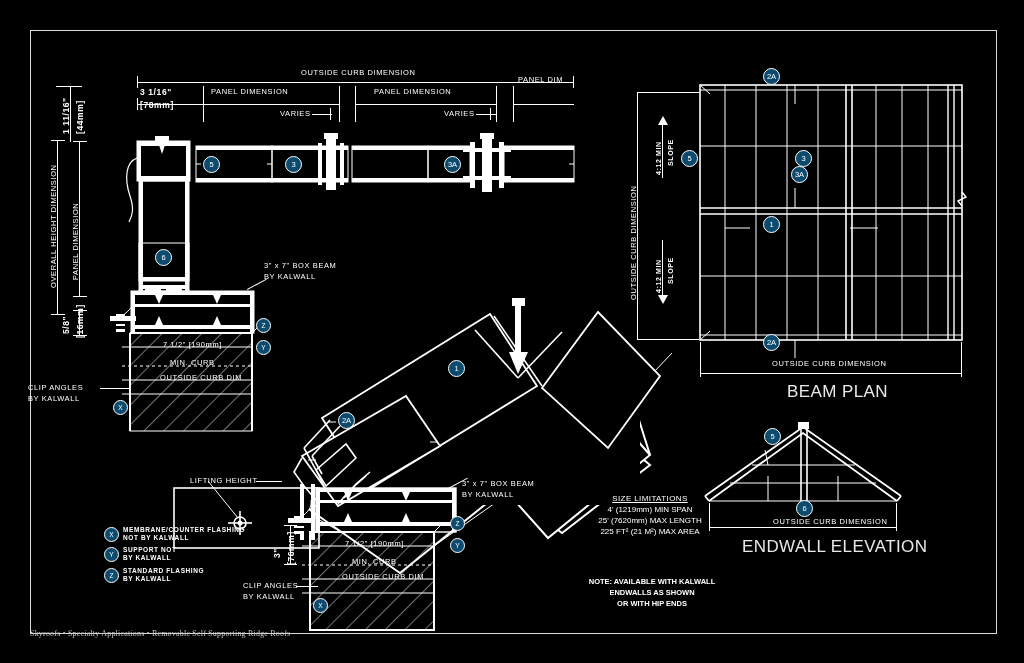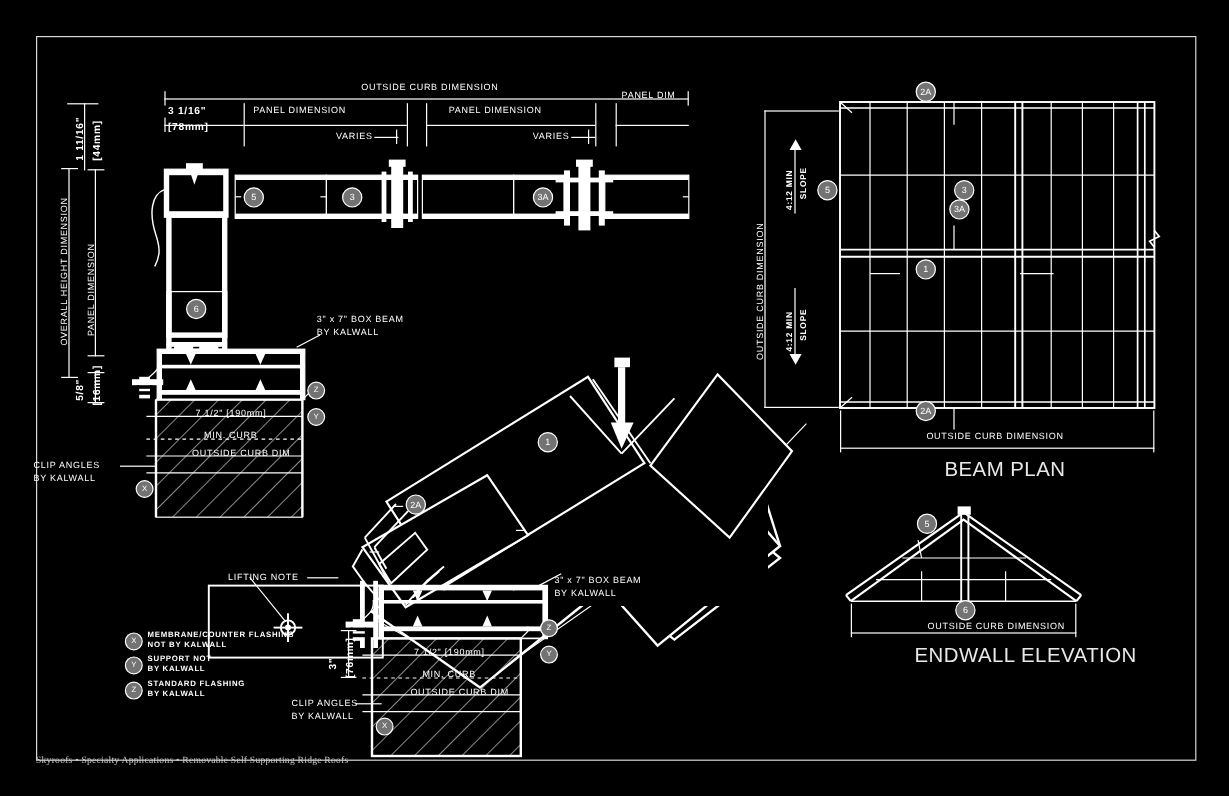--- a/index.html
+++ b/index.html
@@ -15,21 +15,21 @@
   .dim{position:absolute;font-size:7.5px;letter-spacing:.6px;
        white-space:nowrap;color:#fff;line-height:1;}
   .dimb{font-weight:bold;}
   .rot{transform-origin:0 0;}
   .ttl{position:absolute;font-size:17px;letter-spacing:.4px;color:#e8e8e8;
        white-space:nowrap;}
   .note{position:absolute;font-size:8px;line-height:11px;white-space:nowrap;
         text-align:center;color:#fff;}
   .bub{position:absolute;border:1px solid #fff;border-radius:50%;
        display:flex;align-items:center;justify-content:center;
-       font-size:7.5px;color:#fff;background:#737373;}
+       font-size:7.5px;color:#fff;background:#0c4a6e;}
   .b16{width:15px;height:15px;}
   .b13{width:13px;height:13px;font-size:6.5px;}
   .frame{position:absolute;border:1.2px solid #d8d8d8;}
   .footer{position:absolute;font-size:8px;color:#c9c9c9;letter-spacing:.2px;
           white-space:nowrap;font-family:Liberation Serif, serif;}
   .boxedtxt{position:absolute;border:1.4px solid #fff;font-size:7.5px;
             padding:2px 4px;line-height:10px;text-align:center;
             white-space:nowrap;font-weight:bold;}
   .und{text-decoration:underline;}
   svg{position:absolute;overflow:visible;}
@@ -283,21 +283,21 @@
       <path d="M12,78 L4,92 L14,106 L26,120"></path>
       <path d="M48,124 L60,110 L76,96"></path>
       <path d="M54,118 L66,104 L80,92"></path>
     </g>
   </svg>
 
   <div class="bub b16" style="left:448px;top:360px;">1</div>
   <div class="bub b16" style="left:338px;top:412px;">2A</div>
 
 
-  <div class="dim" style="left:190px;top:477px;">LIFTING NOTE</div>
+  <div class="dim" style="left:190px;top:477px;">LIFTING HEIGHT</div>
   <div class="ln hl" style="left:256px;top:481px;width:26px;"></div>
 
   <svg style="left:0;top:440px;width:640px;height:223px;">
     <defs>
       <pattern id="hatchB" width="14" height="14" patternUnits="userSpaceOnUse" patternTransform="rotate(45)">
         <line x1="0" y1="0" x2="0" y2="14" stroke="#e6e6e6" stroke-width="1"></line>
       </pattern>
     </defs>
 
     <rect class="s" x="174" y="48" width="145" height="60" fill="#000" stroke-width="1.6"></rect>
@@ -380,21 +380,32 @@
       <div class="dim" style="left:19px;top:0px;font-size:6.5px;font-weight:bold;">SUPPORT NOT</div>
       <div class="dim" style="left:19px;top:8px;font-size:6.5px;font-weight:bold;">BY KALWALL</div>
     </div>
     <div class="abs" style="left:0;top:41px;">
       <div class="bub b13" style="left:0;top:0;">Z</div>
       <div class="dim" style="left:19px;top:0px;font-size:6.5px;font-weight:bold;">STANDARD FLASHING</div>
       <div class="dim" style="left:19px;top:8px;font-size:6.5px;font-weight:bold;">BY KALWALL</div>
     </div>
   </div>
 
-
+  <div class="note" style="left:560px;top:493px;width:180px;">
+    <div class="und" style="letter-spacing:.4px;">SIZE LIMITATIONS</div>
+    <div>4' (1219mm) MIN SPAN</div>
+    <div>25' (7620mm) MAX LENGTH</div>
+    <div>225 FT² (21 M²) MAX AREA</div>
+  </div>
+
+  <div class="note" style="left:552px;top:576px;width:200px;font-weight:bold;font-size:7.5px;line-height:11px;">
+    <div>NOTE: AVAILABLE WITH KALWALL</div>
+    <div>ENDWALLS AS SHOWN</div>
+    <div>OR WITH HIP ENDS</div>
+  </div>
 
   <svg style="left:690px;top:80px;width:290px;height:265px;">
 
     <rect class="s" x="10" y="5" width="262" height="255" fill="#000" stroke-width="1.6"></rect>
 
     <line class="s" x1="10" y1="10" x2="272" y2="10" stroke-width="1.2"></line>
     <line class="s" x1="10" y1="255" x2="272" y2="255" stroke-width="1.2"></line>
 
     <line class="s" x1="10" y1="128" x2="272" y2="128" stroke-width="1.6"></line>
     <line class="s" x1="10" y1="134" x2="272" y2="134" stroke-width="1.6"></line>
@@ -486,17 +497,17 @@
   </svg>
 
   <div class="bub b16" style="left:764px;top:428px;">5</div>
   <div class="bub b16" style="left:796px;top:500px;">6</div>
 
   <div class="ln hl" style="left:709px;top:527px;width:188px;"></div>
   <div class="ln vl" style="left:709px;top:503px;height:28px;"></div>
   <div class="ln vl" style="left:896px;top:503px;height:28px;"></div>
   <div class="dim" style="left:773px;top:518px;">OUTSIDE  CURB  DIMENSION</div>
 
-  <div class="ttl" style="left:762px;top:537px;">ENDWALL ELEVATION</div>
+  <div class="ttl" style="left:742px;top:537px;">ENDWALL ELEVATION</div>
 
   <div class="footer" style="left:30px;top:629px;">Skyroofs  •  Specialty Applications  •  Removable Self Supporting Ridge Roofs</div>
 
 </div>
 
 </body></html>

